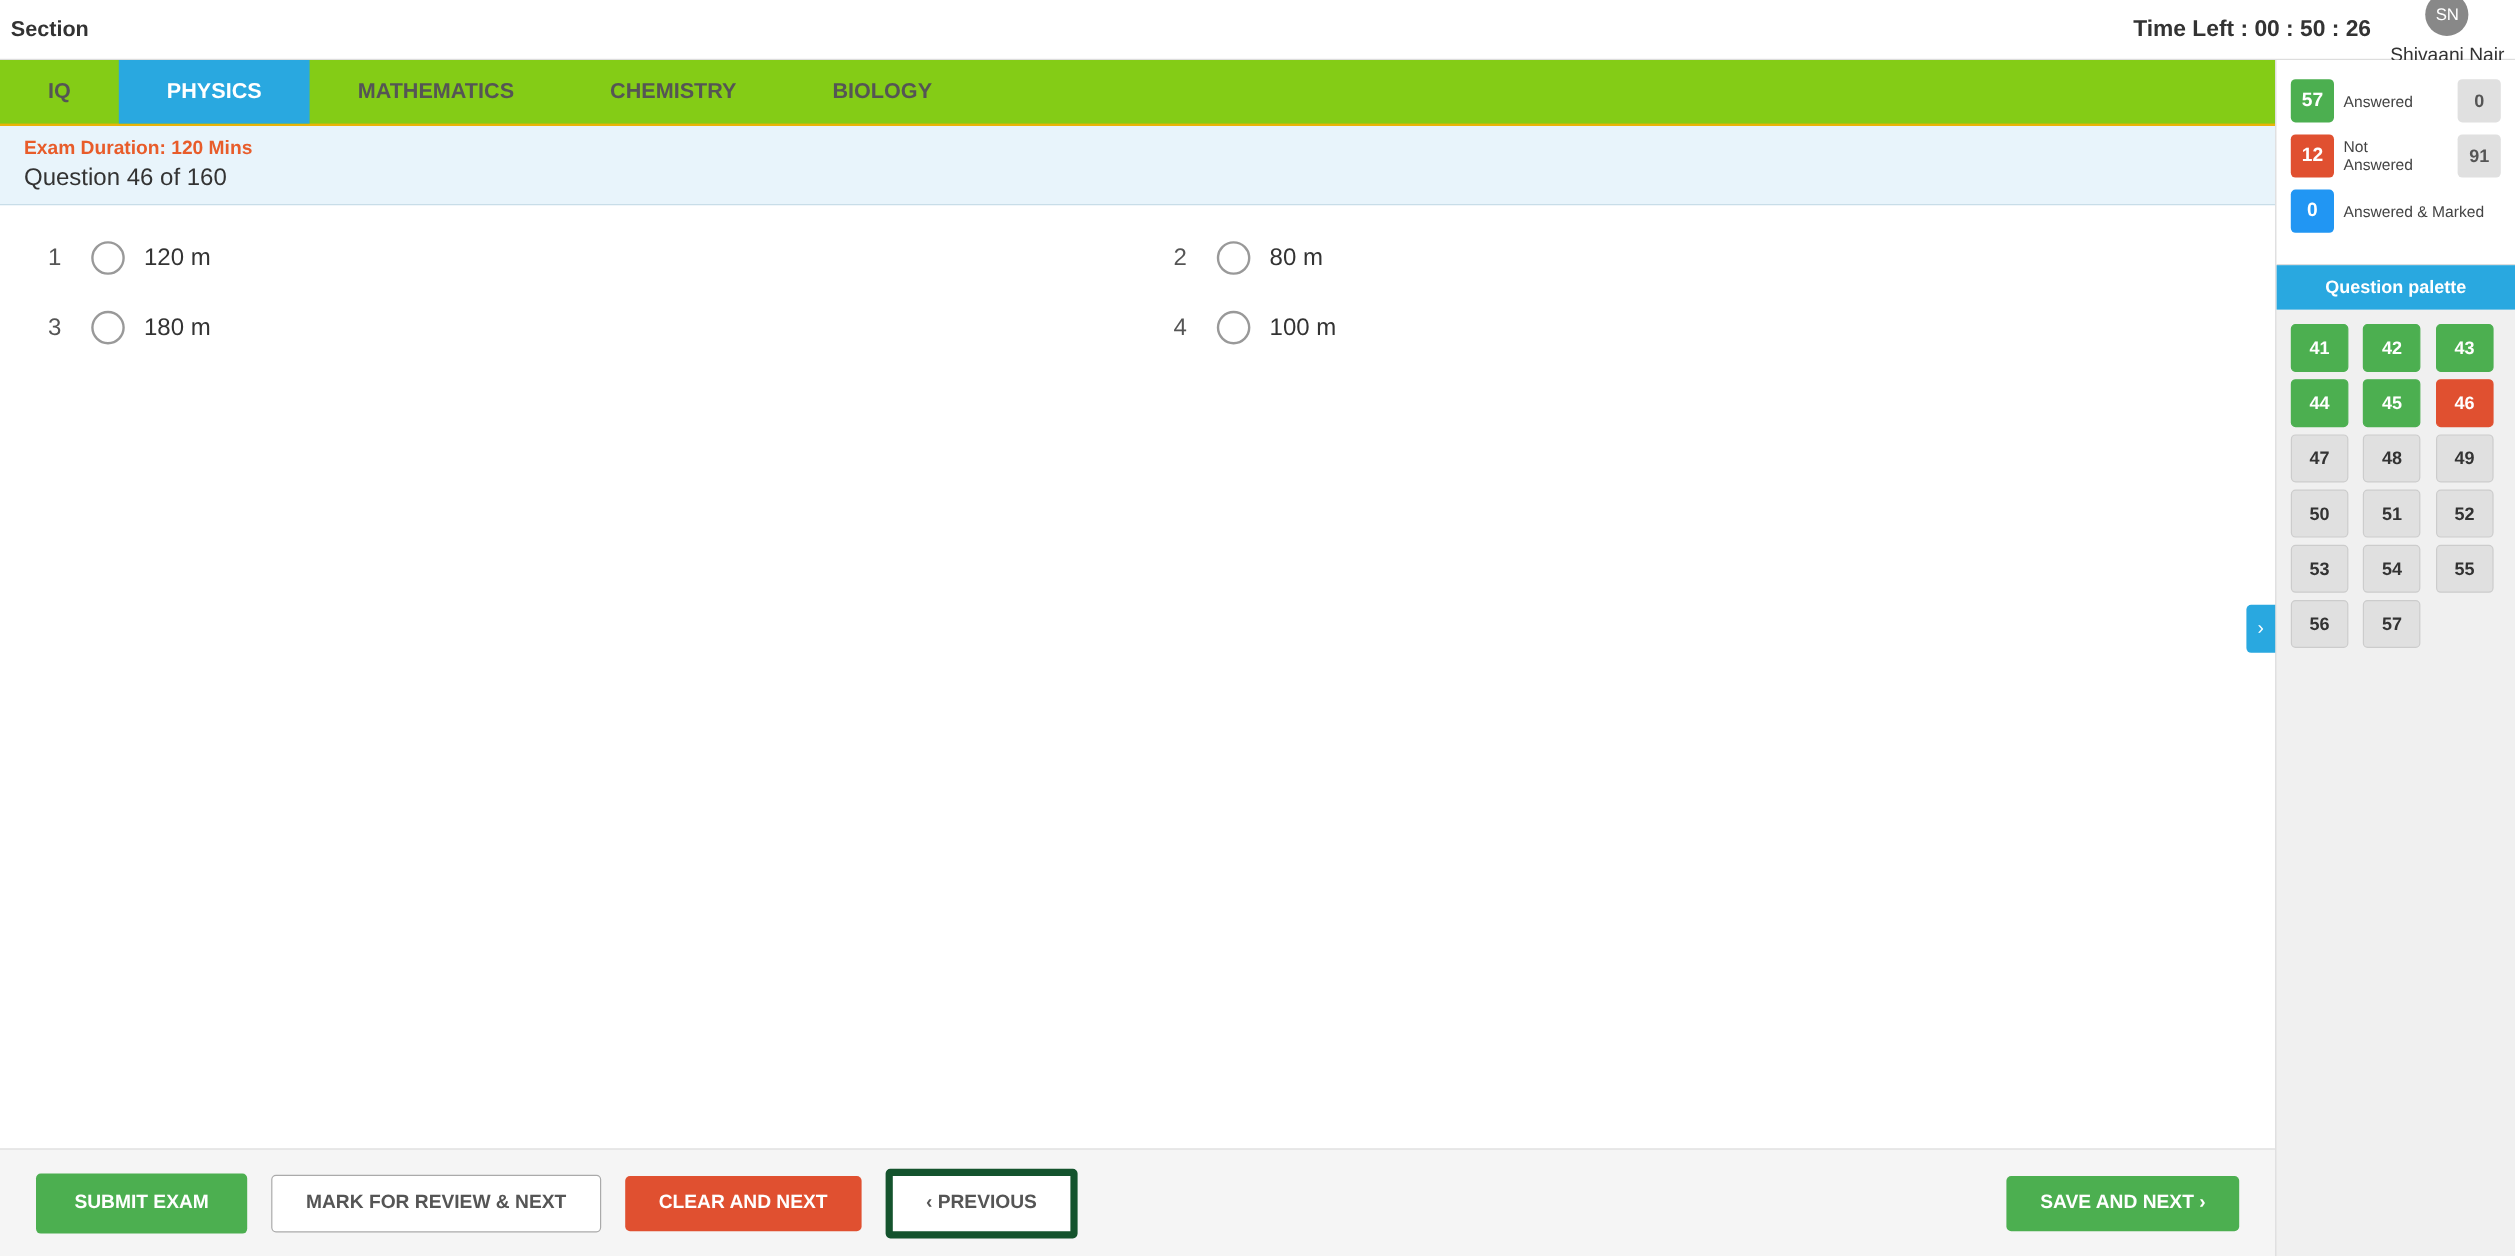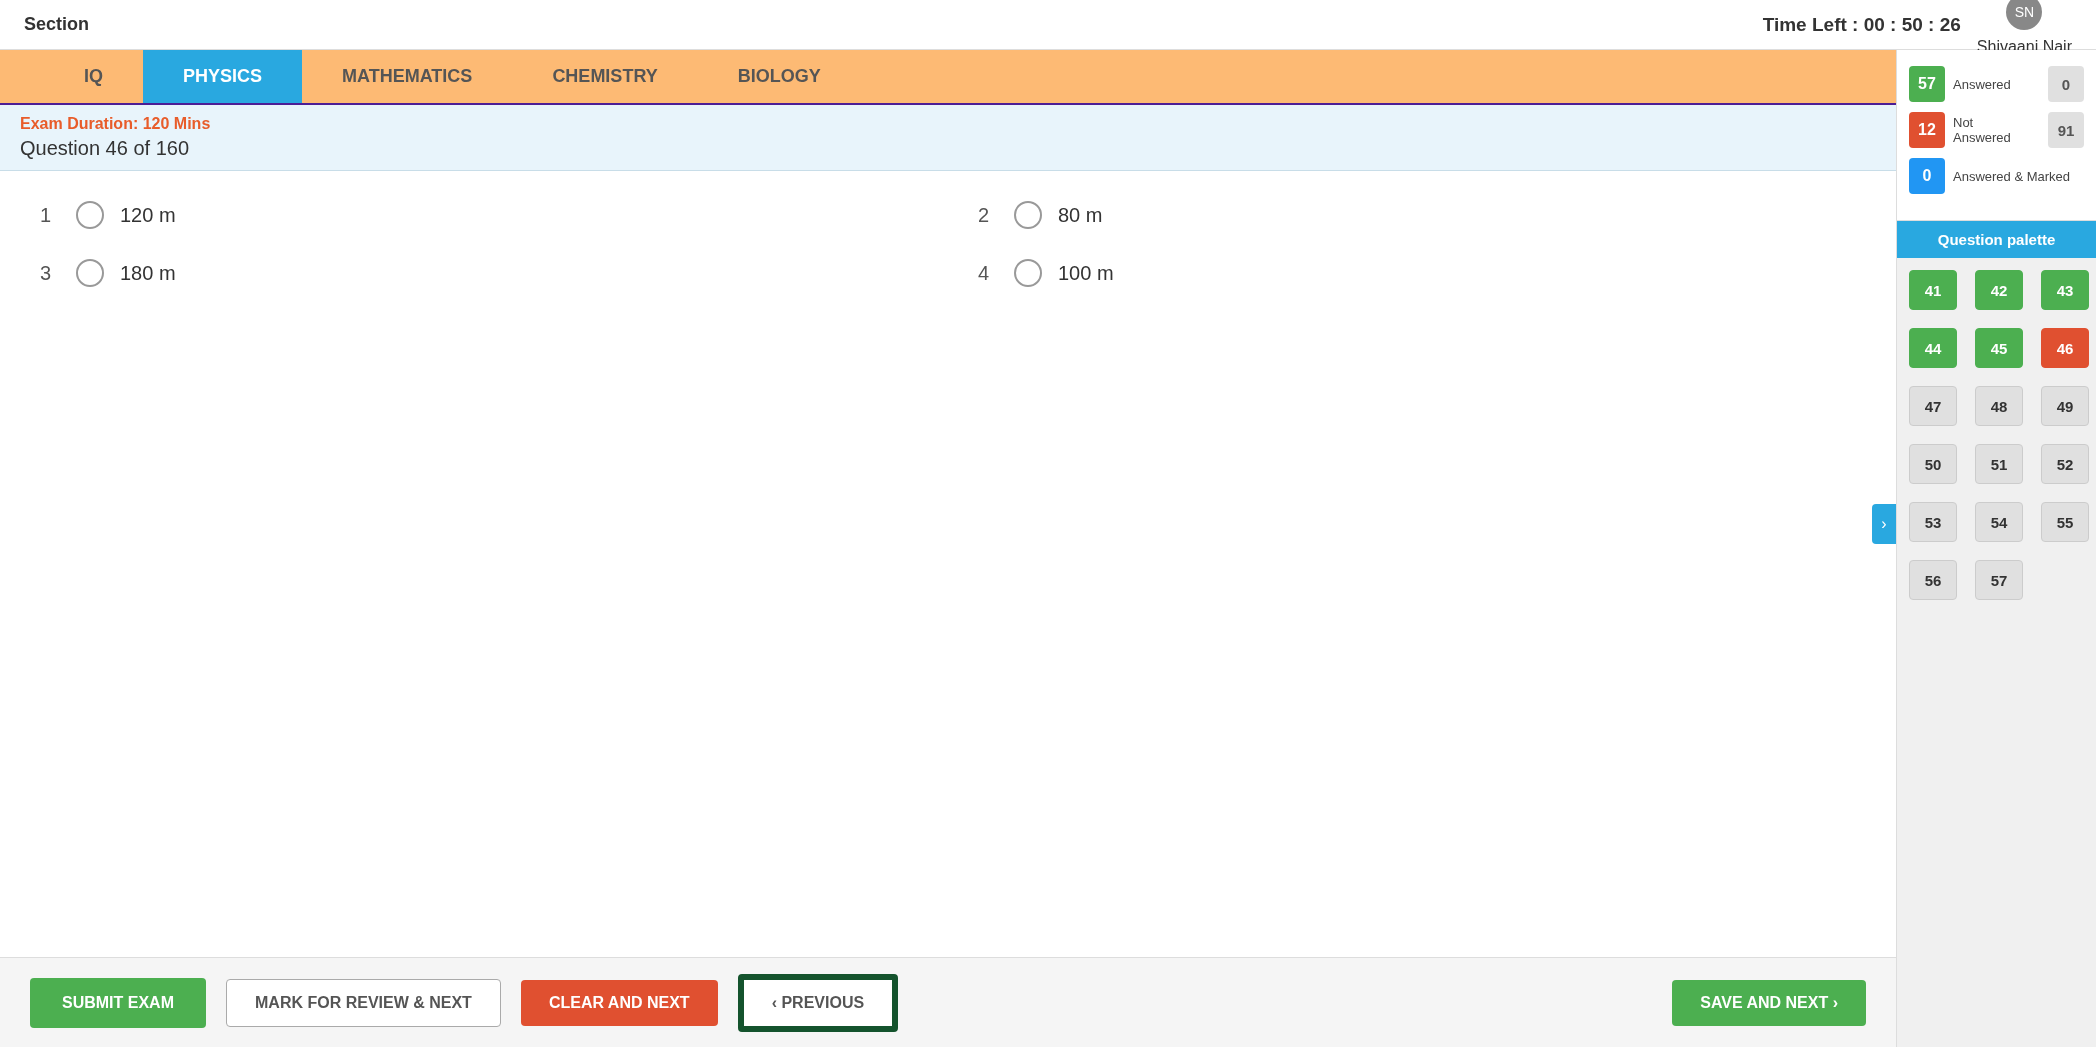--- a/index.html
+++ b/index.html
@@ -16,21 +16,21 @@
       height: 1047px;
       background: #e8edf2;
       display: flex;
       flex-direction: column;
       overflow: hidden;
       position: relative;
     }
     
     .header {
       background: #ffffff;
-      padding: 8px 24px;
+      padding: 8px 9px;
       display: flex;
       align-items: center;
       justify-content: space-between;
       border-bottom: 1px solid #ddd;
       height: 50px;
     }
     .header-left {
       font-size: 18px;
       font-weight: bold;
       color: #333;
@@ -74,24 +74,23 @@
     .content-area {
       flex: 1;
       display: flex;
       flex-direction: column;
       background: #ffffff;
       overflow: hidden;
     }
     
     .tabs {
       display: flex;
-      background: #fdba74;
-      border-bottom: 2px solid #4c1d95;
+      background: #84cc16;
+      border-bottom: 2px solid #eab308;
       height: 55px;
-      padding-left: 44px;
     }
     .tab {
       padding: 0 40px;
       display: flex;
       align-items: center;
       font-size: 18px;
       font-weight: 600;
       color: #555;
       cursor: pointer;
       border: none;
@@ -261,21 +260,21 @@
       background: #29a8e0;
       color: white;
       text-align: center;
       padding: 10px;
       font-size: 15px;
       font-weight: bold;
     }
     .palette-grid {
       display: grid;
       grid-template-columns: repeat(3, 1fr);
-      gap: 18px;
+      gap: 6px;
       padding: 12px;
       overflow-y: auto;
     }
     .palette-btn {
       width: 48px;
       height: 40px;
       display: flex;
       align-items: center;
       justify-content: center;
       font-size: 15px;

